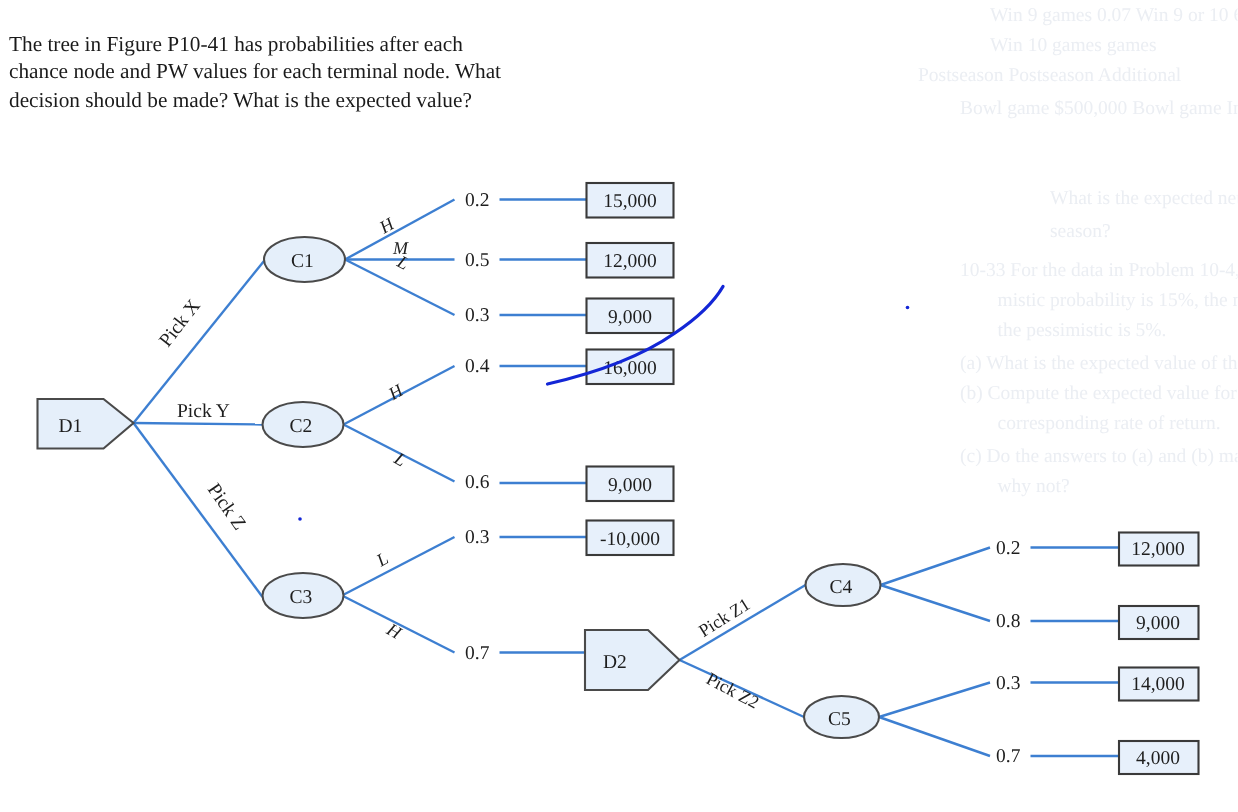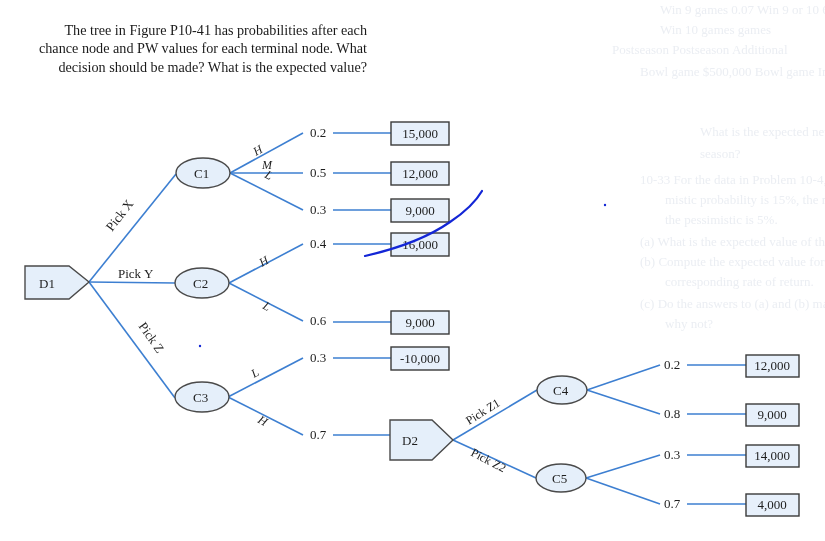--- a/index.html
+++ b/index.html
@@ -1,19 +1,19 @@
 <!DOCTYPE html>
 <html><head>
 <meta charset="utf-8">
 <style>
   html, body { margin:0; padding:0; background:#ffffff; }
   body { width:825px; height:541px; position:relative; overflow:hidden; font-family:"Liberation Serif", "DejaVu Serif", serif; }
   #ghost { position:absolute; left:0; top:0; width:825px; height:541px; }
   #ghost div { position:absolute; color:#ebeef3; font-size:13px; white-space:nowrap; }
-  #problem { position:absolute; left:22px; top:21px; width:345px; font-size:14.2px; line-height:18.3px; color:#1a1a1a;text-align:right; }
+  #problem { position:absolute; left:6px; top:21px; width:345px; font-size:14.2px; line-height:18.3px; color:#1a1a1a; }
   svg#tree { position:absolute; left:0; top:0; }
   svg text { font-family:"Liberation Serif", "DejaVu Serif", serif; fill:#1e1e1e; }
   .edge { stroke:#3d7fd1; stroke-width:1.6; fill:none; }
   .node { fill:#e5effa; stroke:#4a4a4a; stroke-width:1.4; }
   .box { fill:#e7f0fb; stroke:#3a3a3a; stroke-width:1.4; }
   .ink { stroke:#1326d6; stroke-width:2.2; fill:none; stroke-linecap:round; }
 </style>
 </head>
 <body>
 

